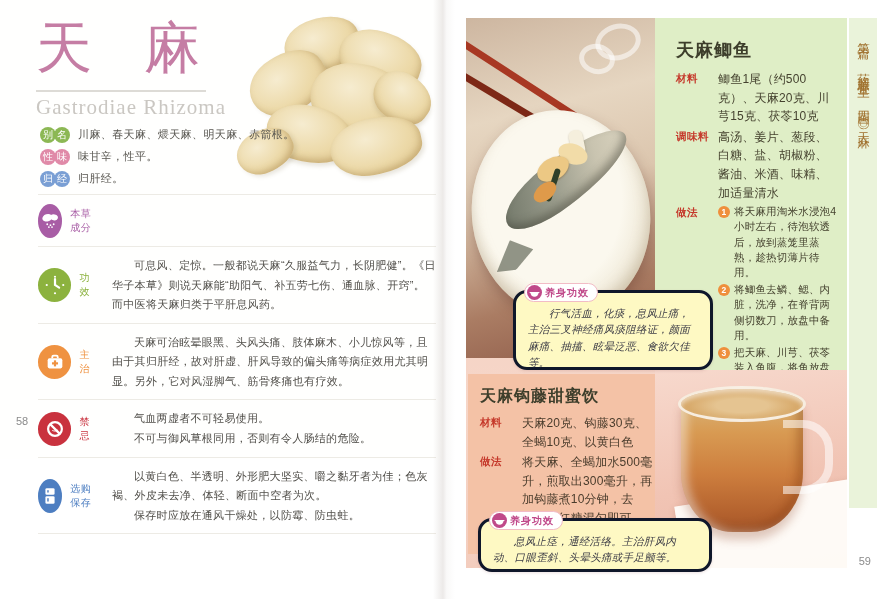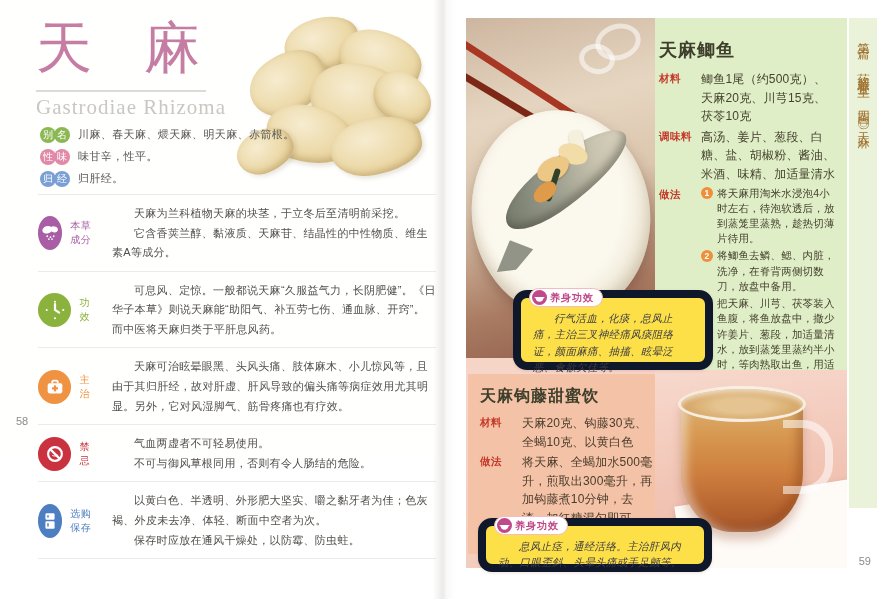--- a/index.html
+++ b/index.html
@@ -79,21 +79,21 @@
   .top2{position:absolute;left:92px;top:126px;width:30px;height:20px;border-radius:50%;
      background:#f2dca8;transform:rotate(20deg);}
   .top3{position:absolute;left:84px;top:150px;width:6px;height:34px;border-radius:3px;
      background:#30402a;transform:rotate(18deg);}
   .top4{position:absolute;left:104px;top:112px;width:14px;height:26px;border-radius:6px;
      background:#f5efdd;transform:rotate(-12deg);box-shadow:0 1px 2px rgba(100,80,40,.35);}
   .top5{position:absolute;left:66px;top:166px;width:26px;height:16px;border-radius:50%;
      background:#df9a4a;transform:rotate(-40deg);}
   
   .panel-green{position:absolute;left:212px;top:18px;width:192px;height:352px;box-sizing:border-box;
-     background:var(--panel-green,#dfeec6);padding:16px 9px 0 4px;overflow:hidden;}
+     background:var(--panel-green,#dfeec6);padding:16px 9px 0 21px;overflow:hidden;}
   .r-title{font-size:18px;font-weight:bold;color:#3d3e2b;margin:4px 0 8px;letter-spacing:1px;}
   .r-title.small{font-size:16px;margin:0 0 7px;}
   .ing-row{display:flex;align-items:flex-start;margin-bottom:2px;}
   .ing-label{flex:none;width:42px;color:var(--label-red,#c5392b);font-weight:bold;
      font-size:10.5px;line-height:1.55;letter-spacing:.5px;}
   .ing-text{flex:1;font-size:12px;line-height:1.55;color:#45422f;letter-spacing:.2px;}
   ol.steps{margin:0;padding:0;list-style:none;counter-reset:step;flex:1;}
   ol.steps li{position:relative;padding-left:16px;counter-increment:step;
      font-size:10.5px;line-height:1.45;color:#45422f;margin-bottom:2px;letter-spacing:.2px;}
   ol.steps li::before{content:counter(step);position:absolute;left:0;top:1.5px;width:12px;height:12px;
@@ -113,21 +113,21 @@
      background:linear-gradient(180deg,#d9b87f 0%,#d89a52 28%,#cd7e3e 58%,#b2602d 88%,#a3562a 100%);
      box-shadow:inset 6px 0 10px rgba(255,255,255,.45), inset -6px -4px 10px rgba(120,50,10,.35),
                 0 8px 10px rgba(150,80,50,.3);}
   .mug-rim{position:absolute;left:-3px;right:-3px;top:0;height:30px;border-radius:50%;
      border:3px solid rgba(255,255,255,.8);
      background:radial-gradient(ellipse at 50% 55%, #e5c491 30%, #d3a05c 75%, #c88b48 100%);
      box-shadow:inset 0 3px 5px rgba(255,255,255,.6);}
   .mug-handle{position:absolute;right:-30px;top:34px;width:42px;height:58px;
      border:8px solid rgba(255,255,255,.55);border-left:none;border-radius:0 30px 30px 0;}
   
-  .bubble{position:absolute;background:#fde047;border:8px solid #0f172a;border-radius:14px;
+  .bubble{position:absolute;background:#fef9c3;border:3px solid #0f172a;border-radius:14px;
      box-shadow:0 1px 3px rgba(150,90,90,.18);z-index:6;box-sizing:border-box;
      padding:12px 12px 8px;}
   .bubble1{left:70px;top:290px;width:200px;height:80px;}
   .bubble2{left:35px;top:518px;width:234px;height:54px;}
   .bubble-tag{position:absolute;top:-10px;left:8px;display:flex;align-items:center;gap:3px;
      background:#fff;border:1.5px solid #f2bcc6;border-radius:10px;padding:1px 8px 1px 2px;}
   .bubble-tag .tag-label{color:var(--effect-magenta,#c0498a);font-size:10px;font-weight:bold;letter-spacing:1px;}
   .bubble-text{font-family:"DejaVu Serif",serif;font-style:italic;font-size:10.5px;
      line-height:1.55;color:#3c3c46;text-indent:2em;letter-spacing:.3px;}
   
@@ -199,24 +199,20 @@
               <ellipse cx="9" cy="8.5" rx="5.5" ry="4" fill="#fff" transform="rotate(-18 9 8.5)"></ellipse>
               <ellipse cx="16.5" cy="8" rx="4.2" ry="3.2" fill="#fff" transform="rotate(14 16.5 8)"></ellipse>
               <circle cx="9" cy="15.5" r="1" fill="#fff"></circle>
                 <circle cx="12.5" cy="16.5" r="1" fill="#fff"></circle>
               <circle cx="16" cy="15.5" r="1" fill="#fff"></circle>
                 <circle cx="10.8" cy="18.6" r="1" fill="#fff"></circle>
               <circle cx="14.2" cy="18.6" r="1" fill="#fff"></circle>
             </svg>
           </div>
           <div class="sec-label">本草成分</div>
-        </div>
-        <div class="sec-body">
-          <p>天麻为兰科植物天麻的块茎，于立冬后至清明前采挖。</p>
-          <p>它含香荚兰醇、黏液质、天麻苷、结晶性的中性物质、维生素A等成分。</p>
         </div>
       </div>
 
       <div class="sec c2">
         <div class="sec-side">
           <div class="sec-circle">
             <svg width="22" height="22" viewBox="0 0 24 24">
               <circle cx="12" cy="3" r="1.2" fill="#fff"></circle>
                 <circle cx="21" cy="12" r="1.2" fill="#fff"></circle>
               <circle cx="12" cy="21" r="1.2" fill="#fff"></circle>

